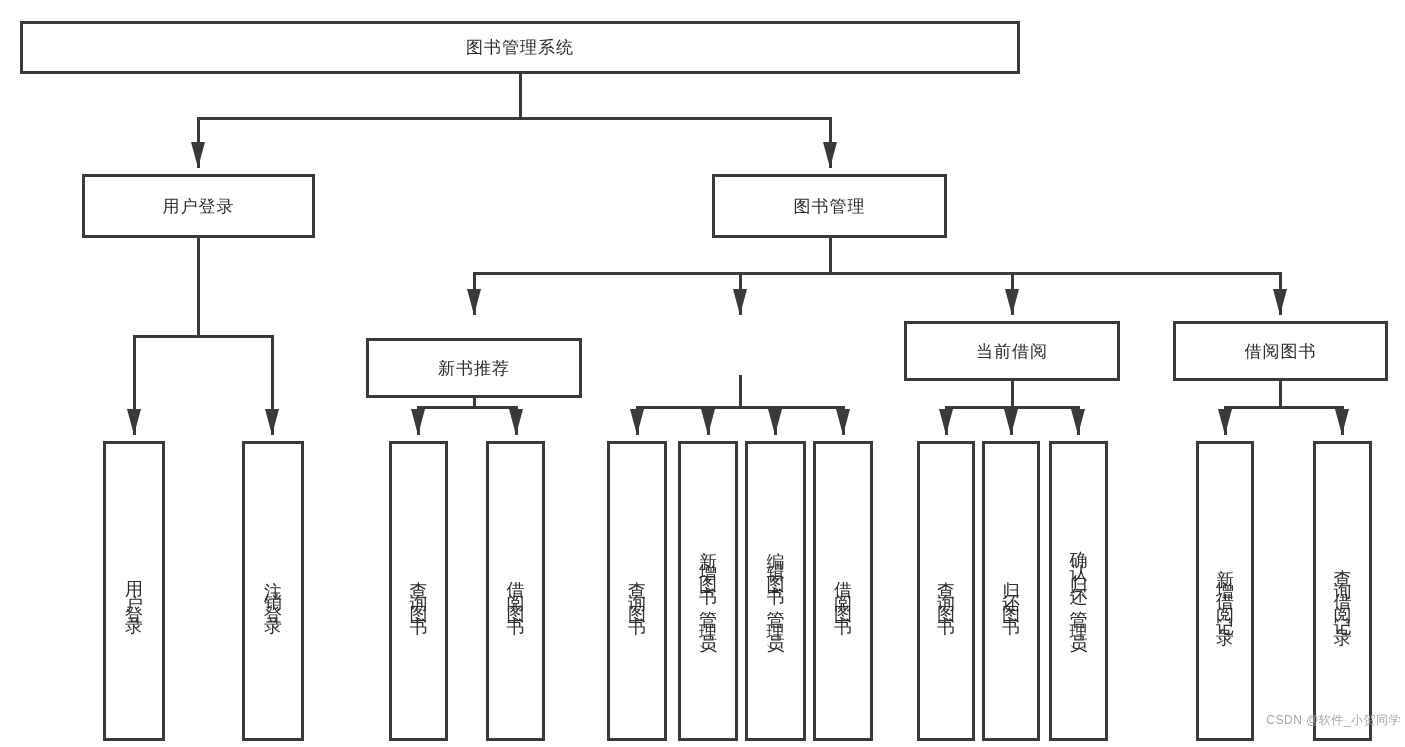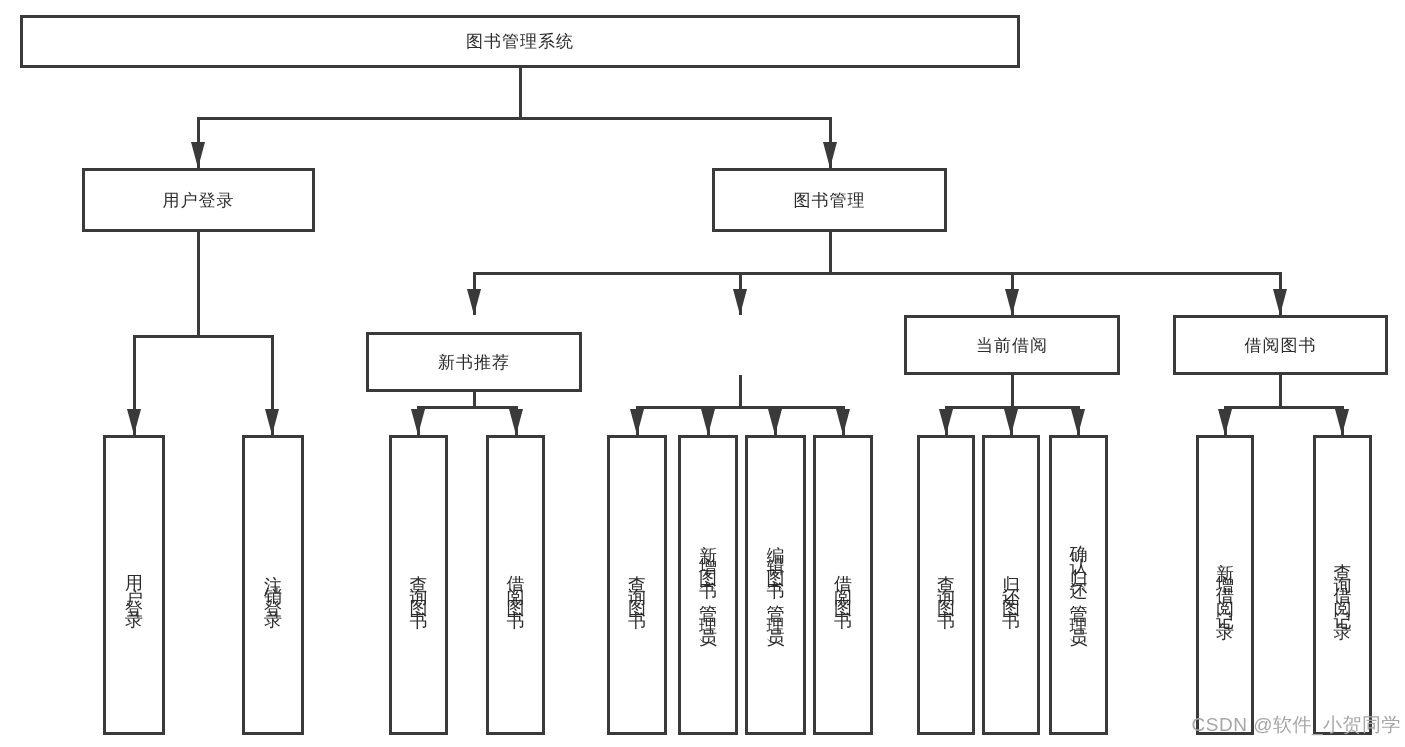--- a/index.html
+++ b/index.html
@@ -4,38 +4,38 @@
 <style>
   html,body{margin:0;padding:0;}
   body{
     width:1405px;height:747px;background:#ffffff;overflow:hidden;position:relative;
     font-family:"Liberation Sans","DejaVu Sans",sans-serif;color:#2b2b2b;
   }
   .canvas{position:absolute;inset:0;}
   .box{
     position:absolute;background:#ffffff;border:3px solid #3a3a3a;
     display:flex;align-items:center;justify-content:center;
-    box-sizing:border-box;z-index:2;
+    box-sizing:border-box;z-index:2;margin-top:6px;
   }
   .box .lbl{font-size:17px;letter-spacing:1px;color:#2b2b2b;white-space:nowrap;}
   .leaf{top:435px;height:300px;}
   .leaf .vtext{
     writing-mode:vertical-lr;text-orientation:mixed;
     font-size:18px;line-height:1;letter-spacing:12px;color:#2b2b2b;
   }
   .vline{position:absolute;width:3px;background:#3a3a3a;z-index:1;}
   .hline{position:absolute;height:3px;background:#3a3a3a;z-index:1;}
   .arrowhead{
     position:absolute;width:0;height:0;z-index:1;
     border-left:7px solid transparent;border-right:7px solid transparent;
     border-top:26px solid #3a3a3a;
   }
   .watermark{
     position:absolute;top:712px;right:4px;z-index:5;
-    font-size:19px;color:#a6a6a6;letter-spacing:0.5px;white-space:nowrap;
+    font-size:12px;color:#a6a6a6;letter-spacing:0.5px;white-space:nowrap;
   }
 </style>
 </head>
 <body>
 
 <div class="canvas">
 
   <div class="box" style="left:20px;top:15px;width:1000px;height:53px">
     <span class="lbl">图书管理系统</span>
   </div>

